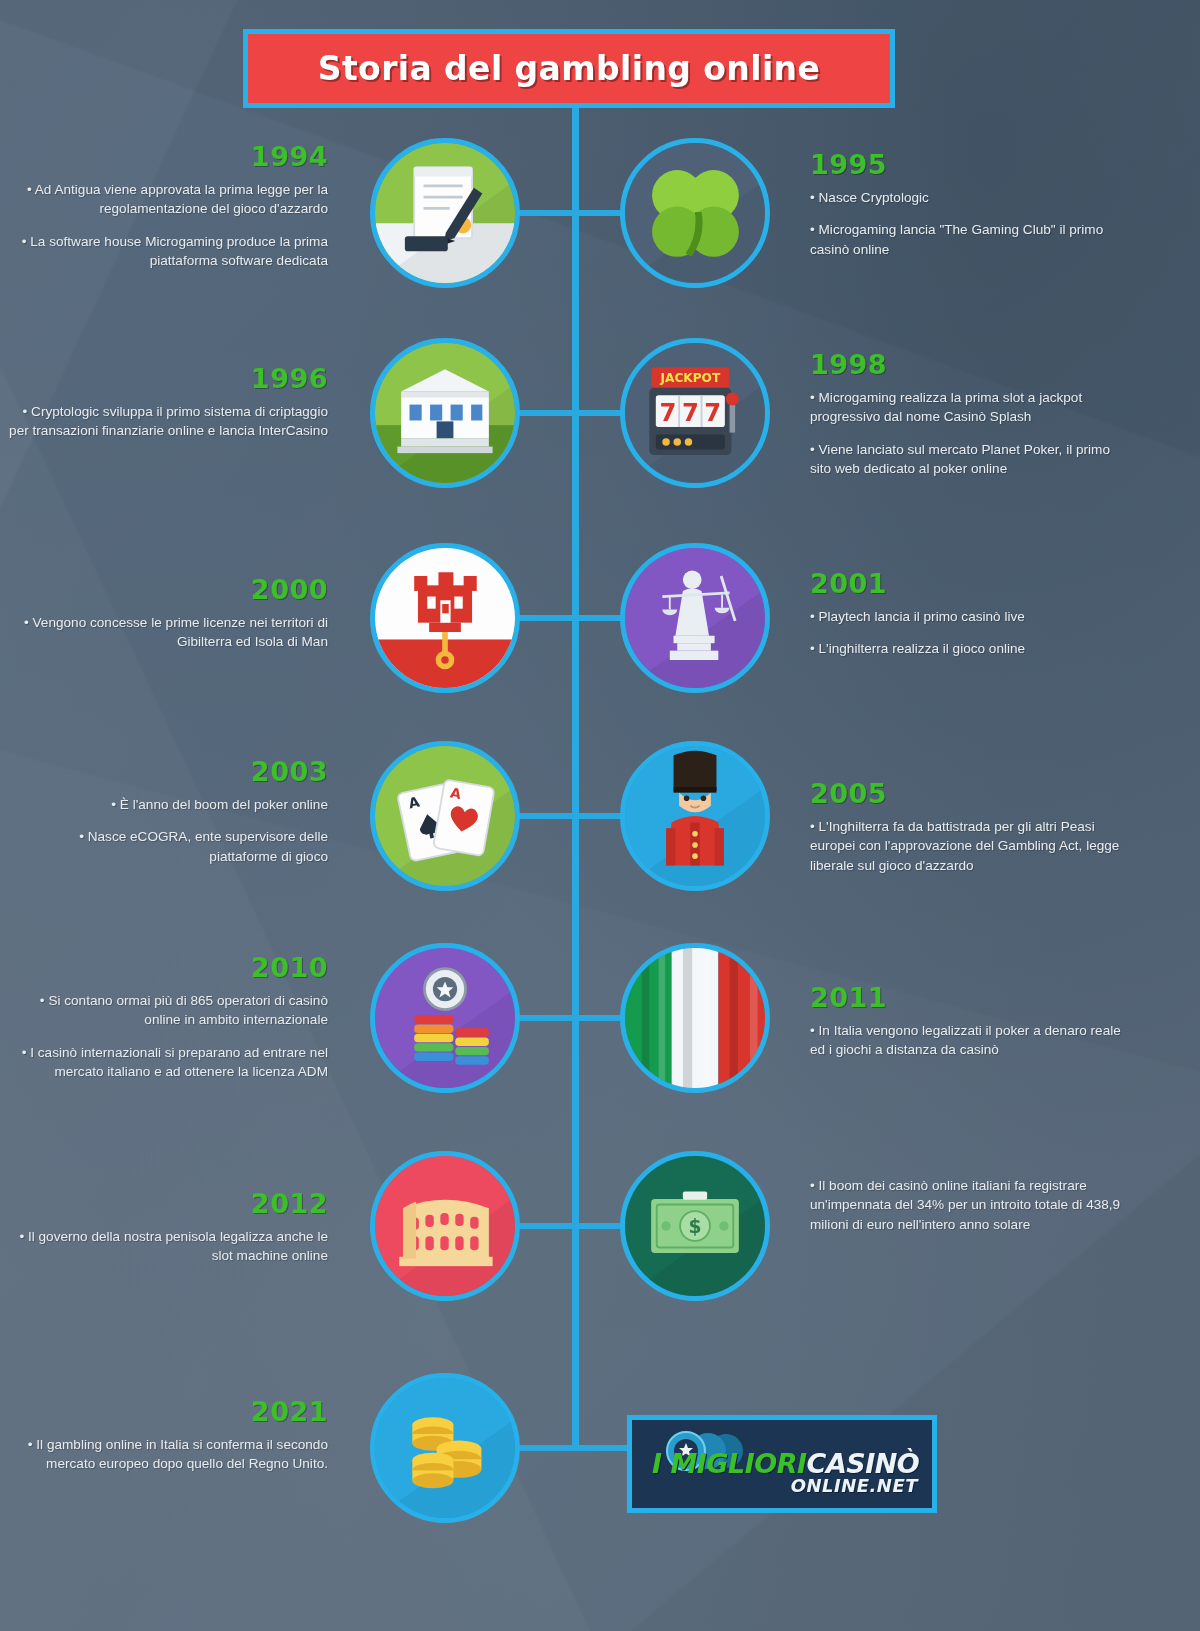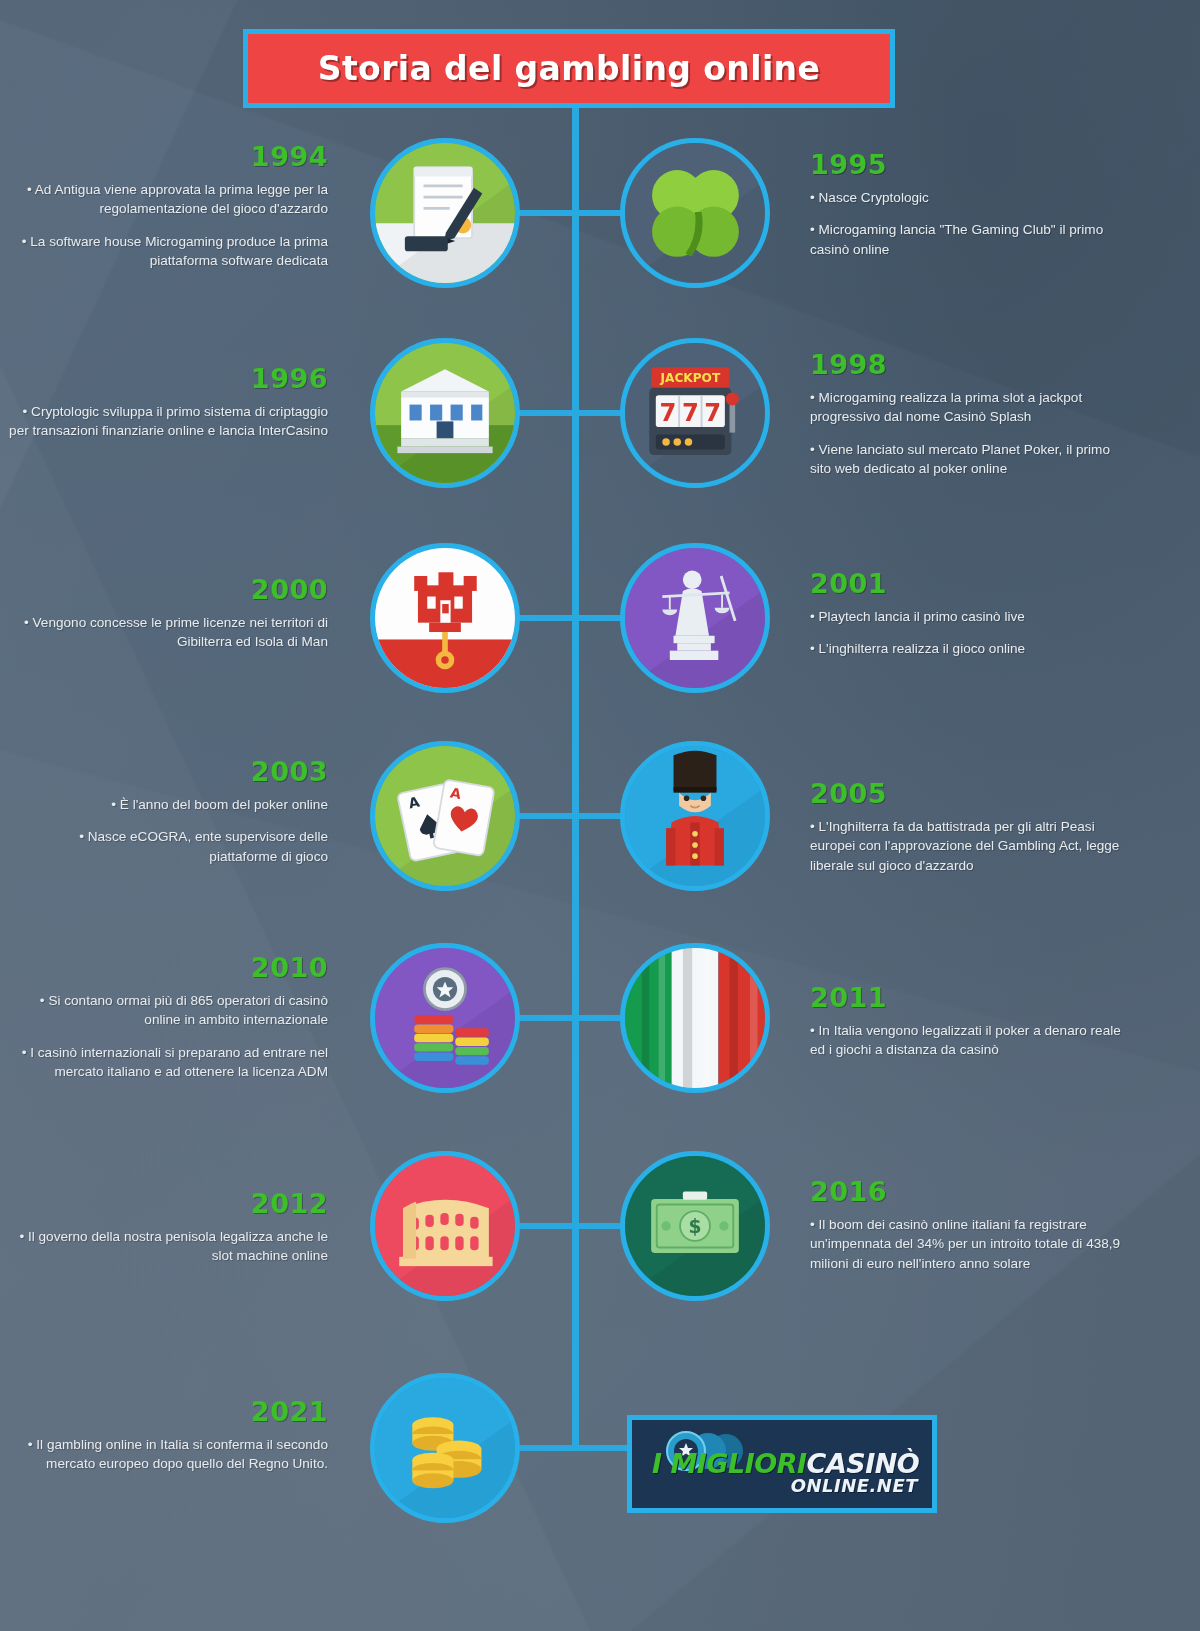--- a/index.html
+++ b/index.html
@@ -539,21 +539,20 @@
           <circle cx="75" cy="75" r="16" fill="#a9dda4" stroke="#5fae66" stroke-width="2"></circle>
           <text x="75" y="82" font-family="DejaVu Sans, sans-serif" font-size="20" font-weight="bold" fill="#2f7b4a" text-anchor="middle">$</text>
           <circle cx="44" cy="75" r="5" fill="#6fbf72"></circle>
           <circle cx="106" cy="75" r="5" fill="#6fbf72"></circle>
           <rect x="62" y="38" width="26" height="9" rx="2" fill="#e9f2ea"></rect>
         </svg>
       </div>
     </div>
 
     <div class="tblock right" style="top:28px;">
-      <span class="year">2016</span>
       <div class="bullet">• Il boom dei casinò online italiani fa registrare un'impennata del 34% per un introito totale di 438,9 milioni di euro nell'intero anno solare</div>
     </div>
   </div>
 
   <div class="row" style="top:1372px;height:152px;">
     <div class="connector conn-left"></div>
     <div class="connector conn-right"></div>
 
     <div class="tblock left" style="top:24px;">
       <span class="year">2021</span>

